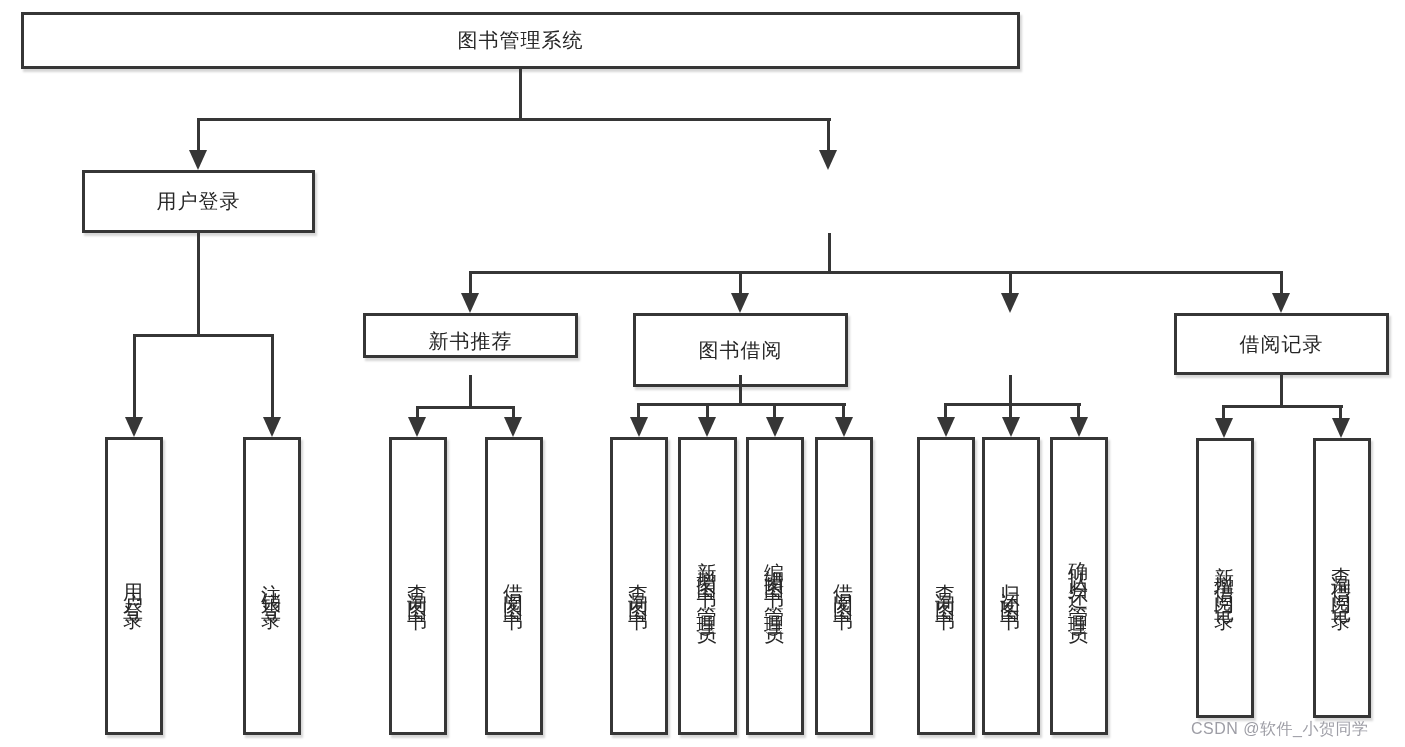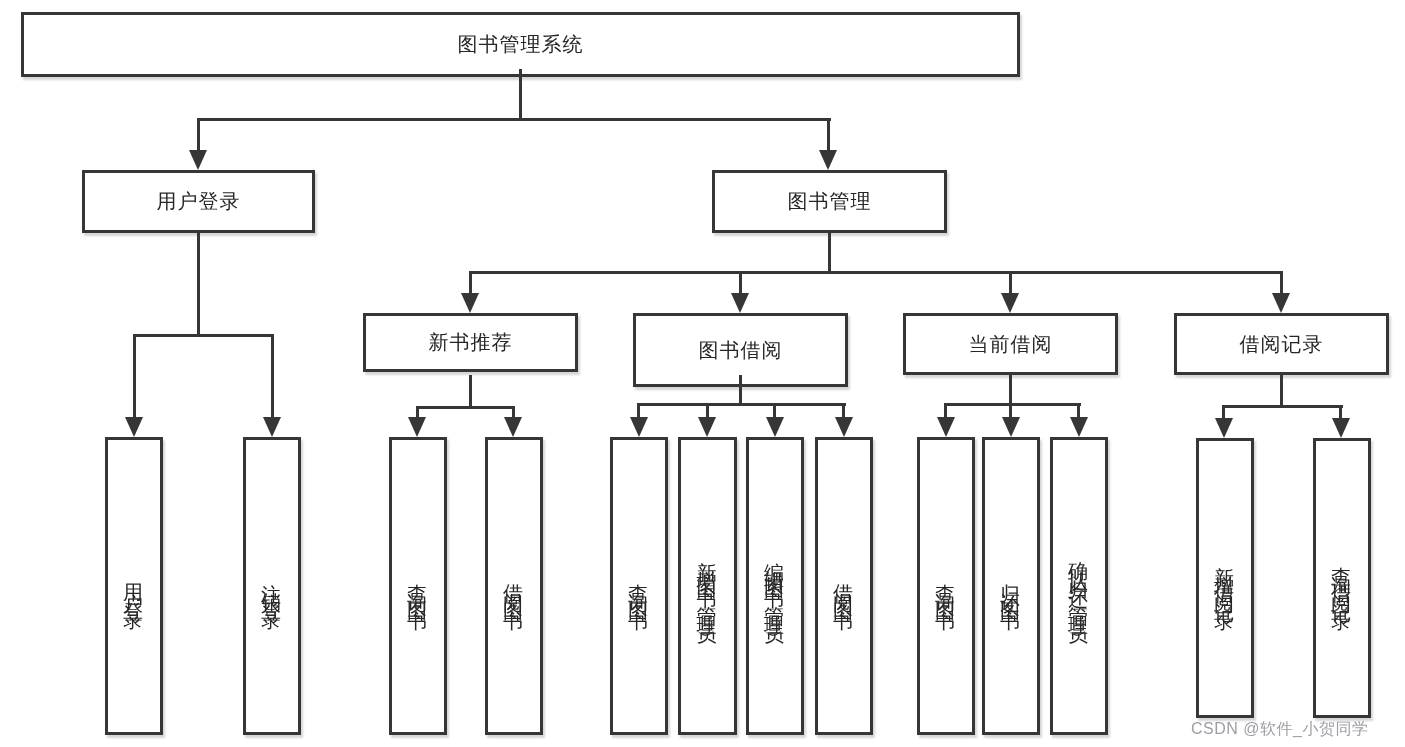--- a/index.html
+++ b/index.html
@@ -32,64 +32,58 @@
   .wm{
     position:absolute;left:1191px;top:719px;font-size:16px;
     color:rgba(152,152,160,0.95);letter-spacing:0.5px;white-space:nowrap;z-index:5;
   }
 </style>
 </head>
 <body>
 
 <div class="stage">
 
-  <div class="hbox" style="left:21px;top:12px;width:999px;height:65px;">
+  <div class="hbox" style="left:21px;top:12px;width:999px;height:57px;">
     <span>图书管理系统</span>
   </div>
 
   <div class="ln" style="left:519px;top:69px;width:3px;height:51px;"></div>
   <div class="ln" style="left:197px;top:118px;width:634px;height:3px;"></div>
   <div class="ln" style="left:197px;top:118px;width:3px;height:34px;"></div>
   <div class="ar" style="left:189px;top:150px;"></div>
   <div class="ln" style="left:827px;top:118px;width:3px;height:34px;"></div>
   <div class="ar" style="left:819px;top:150px;"></div>
 
   <div class="hbox" style="left:82px;top:170px;width:233px;height:63px;">
     <span>用户登录</span>
-  </div>
-  <div class="hbox" style="left:712px;top:170px;width:235px;height:63px;">
-    <span>图书管理</span>
   </div>
 
   <div class="ln" style="left:197px;top:233px;width:3px;height:102px;"></div>
   <div class="ln" style="left:133px;top:334px;width:141px;height:3px;"></div>
   <div class="ln" style="left:133px;top:334px;width:3px;height:84px;"></div>
   <div class="ar" style="left:125px;top:417px;"></div>
   <div class="ln" style="left:271px;top:334px;width:3px;height:84px;"></div>
   <div class="ar" style="left:263px;top:417px;"></div>
 
   <div class="ln" style="left:828px;top:233px;width:3px;height:40px;"></div>
   <div class="ln" style="left:469px;top:271px;width:814px;height:3px;"></div>
   <div class="ln" style="left:469px;top:271px;width:3px;height:24px;"></div>
   <div class="ar" style="left:461px;top:293px;"></div>
   <div class="ln" style="left:739px;top:271px;width:3px;height:24px;"></div>
   <div class="ar" style="left:731px;top:293px;"></div>
   <div class="ln" style="left:1009px;top:271px;width:3px;height:24px;"></div>
   <div class="ar" style="left:1001px;top:293px;"></div>
   <div class="ln" style="left:1280px;top:271px;width:3px;height:24px;"></div>
   <div class="ar" style="left:1272px;top:293px;"></div>
 
-  <div class="hbox" style="left:363px;top:313px;width:215px;height:59px;">
+  <div class="hbox" style="left:363px;top:313px;width:215px;height:45px;align-items:flex-end;">
     <span>新书推荐</span>
   </div>
   <div class="hbox" style="left:633px;top:313px;width:215px;height:74px;">
     <span>图书借阅</span>
-  </div>
-  <div class="hbox" style="left:903px;top:313px;width:215px;height:62px;">
-    <span>当前借阅</span>
   </div>
   <div class="hbox" style="left:1174px;top:313px;width:215px;height:62px;">
     <span>借阅记录</span>
   </div>
 
   <div class="ln" style="left:469px;top:375px;width:3px;height:33px;"></div>
   <div class="ln" style="left:416px;top:406px;width:99px;height:3px;"></div>
   <div class="ln" style="left:416px;top:406px;width:3px;height:13px;"></div>
   <div class="ar" style="left:408px;top:417px;"></div>
   <div class="ln" style="left:512px;top:406px;width:3px;height:13px;"></div>

